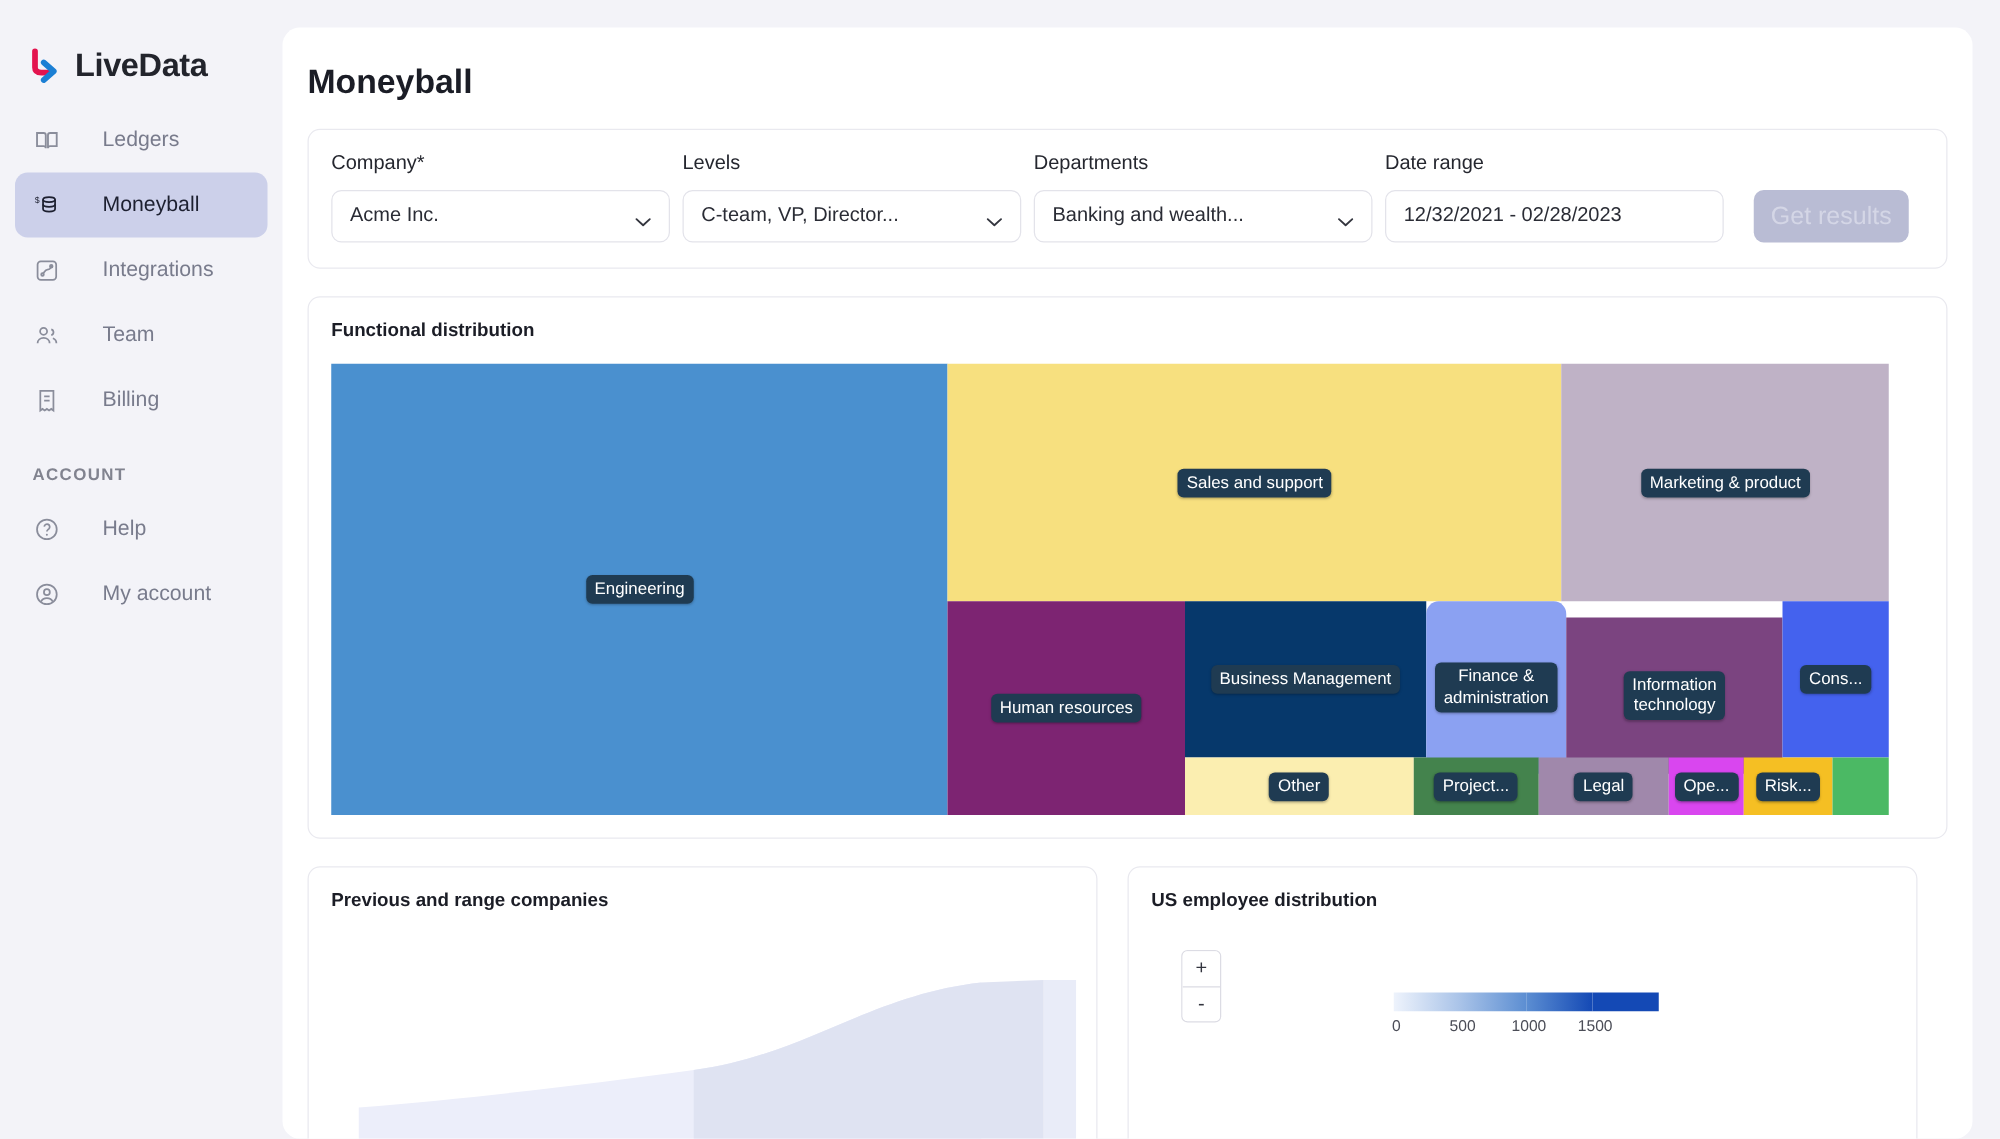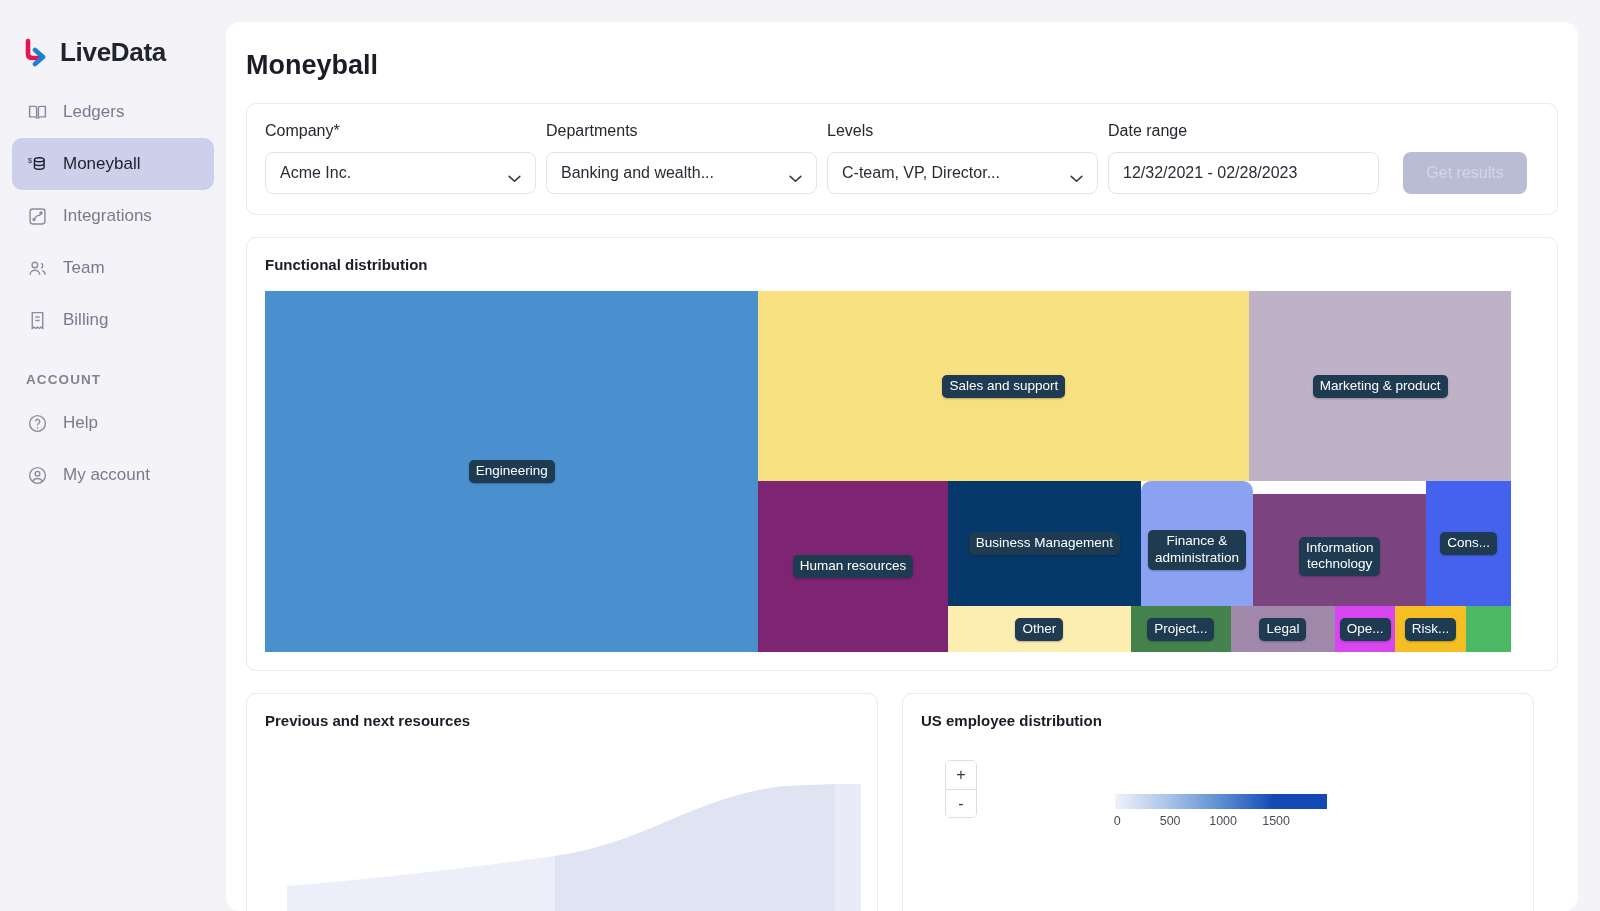--- a/index.html
+++ b/index.html
@@ -21,21 +21,21 @@
   .brand {
     display: flex; align-items: center; gap: 8px;
     padding: 42px 0 0 22px; height: 62px;
   }
   .brand-mark { width: 30px; height: 30px; position: relative; flex: 0 0 30px; }
   .brand-text {
     font-size: 26px; font-weight: bold; color: #22242c; letter-spacing: -0.3px;
   }
   .nav { margin-top: 24px; padding: 0 12px; }
   .nav-item {
-    display: flex; align-items: center; gap: 15px;
+    display: flex; align-items: center; gap: 34px;
     height: 52px; padding: 0 14px; border-radius: 10px;
     color: #787b8c; font-size: 17px; cursor: pointer;
   }
   .nav-item .ico { width: 22px; height: 22px; flex: 0 0 22px; display: flex; align-items: center; justify-content: center; }
   .nav-item.active {
     background: #ccd0ea; color: #1d2030; font-weight: 500;
   }
   .nav-section {
     font-size: 13.5px; font-weight: bold; letter-spacing: 1.1px;
     color: #81838f; padding: 26px 14px 10px 14px;
@@ -69,21 +69,21 @@
     padding: 0 14px; font-size: 16px; color: #2a2c35;
     position: relative; cursor: pointer;
   }
   .select { width: 271px; justify-content: space-between; }
   .textbox { width: 271px; cursor: text; }
   .chev { width: 13px; height: 8px; flex: 0 0 13px; }
   .btn-get {
     height: 42px; width: 124px; margin-left: 14px;
     border-radius: 8px; border: none;
     background: #b9bcd4; color: #d4d6e6;
-    font-size: 16px; font-family: inherit; cursor: pointer;
+    font-size: 20px; font-family: inherit; cursor: pointer;
   }
 
   
   .card-title { font-size: 15px; font-weight: bold; color: #1b1d26; padding: 18px 0 0 18px; }
 
   .treemap-wrap { padding: 18px 18px 18px 18px; }
   .treemap {
     position: relative; width: 1246px; height: 361px;
   }
   .tile { position: absolute; display: flex; align-items: center; justify-content: center; }
@@ -230,44 +230,44 @@
             <span>Acme Inc.</span>
             <span class="chev">
               <svg viewBox="0 0 14 9" width="13" height="8">
                   <path d="M1 1.5L7 7l6-5.5" stroke="#34363f" stroke-width="1.7" fill="none" stroke-linecap="round" stroke-linejoin="round"></path>
                 </svg>
             </span>
           </div>
         </div>
 
         <div class="field">
+          <span class="field-label">Levels</span>
+          <div class="select">
+            <span>C-team, VP, Director...</span>
+            <span class="chev">
+              <svg viewBox="0 0 14 9" width="13" height="8">
+                  <path d="M1 1.5L7 7l6-5.5" stroke="#34363f" stroke-width="1.7" fill="none" stroke-linecap="round" stroke-linejoin="round"></path>
+                </svg>
+            </span>
+          </div>
+        </div>
+
+        <div class="field">
           <span class="field-label">Departments</span>
           <div class="select">
             <span>Banking and wealth...</span>
             <span class="chev">
               <svg viewBox="0 0 14 9" width="13" height="8">
                   <path d="M1 1.5L7 7l6-5.5" stroke="#34363f" stroke-width="1.7" fill="none" stroke-linecap="round" stroke-linejoin="round"></path>
                 </svg>
             </span>
           </div>
         </div>
 
         <div class="field">
-          <span class="field-label">Levels</span>
-          <div class="select">
-            <span>C-team, VP, Director...</span>
-            <span class="chev">
-              <svg viewBox="0 0 14 9" width="13" height="8">
-                  <path d="M1 1.5L7 7l6-5.5" stroke="#34363f" stroke-width="1.7" fill="none" stroke-linecap="round" stroke-linejoin="round"></path>
-                </svg>
-            </span>
-          </div>
-        </div>
-
-        <div class="field">
           <span class="field-label">Date range</span>
           <div class="textbox">
             <span>12/32/2021 - 02/28/2023</span>
           </div>
         </div>
 
         <button class="btn-get">Get results</button>
       </div>
     </div>
 
@@ -317,21 +317,21 @@
               <span class="tile-label">Risk...</span>
             </div>
             <div class="tile" style="left: 1201.14px; top: 315.153px; width: 44.856px; height: 45.847px; background: rgb(75, 185, 100);"></div>
           </div>
       </div>
     </div>
 
     <div class="bottom-row">
 
       <div class="card-b card-prev">
-        <div class="card-title">Previous and next resources</div>
+        <div class="card-title">Previous and range companies</div>
         <svg class="area-chart" viewBox="0 0 596 200" preserveAspectRatio="none">
           <defs>
             <clipPath id="clipA">
                 <rect x="0" y="0" width="596" height="200"></rect>
               </clipPath>
           </defs>
           <g clip-path="url(#clipA)">
             <path d="M22,130 C120,122 200,112 290,100 C380,88 430,40 520,30 L520,210 L22,210 Z" fill="#eceefa"></path>
             <path d="M290,100 C380,88 430,40 520,30 L570,28 L570,210 L290,210 Z" fill="#dfe3f2"></path>
             <path d="M570,28 L596,28 L596,210 L570,210 Z" fill="#e9ecf8"></path>

